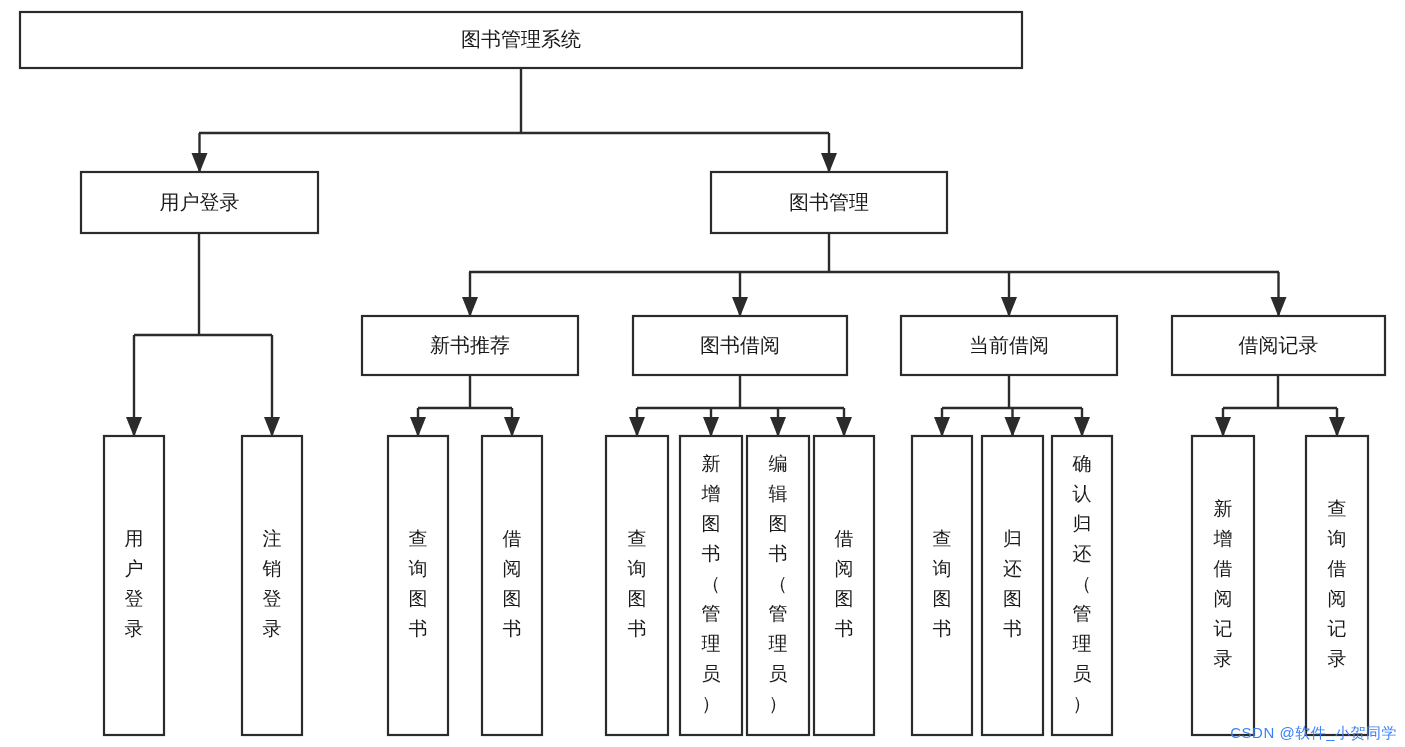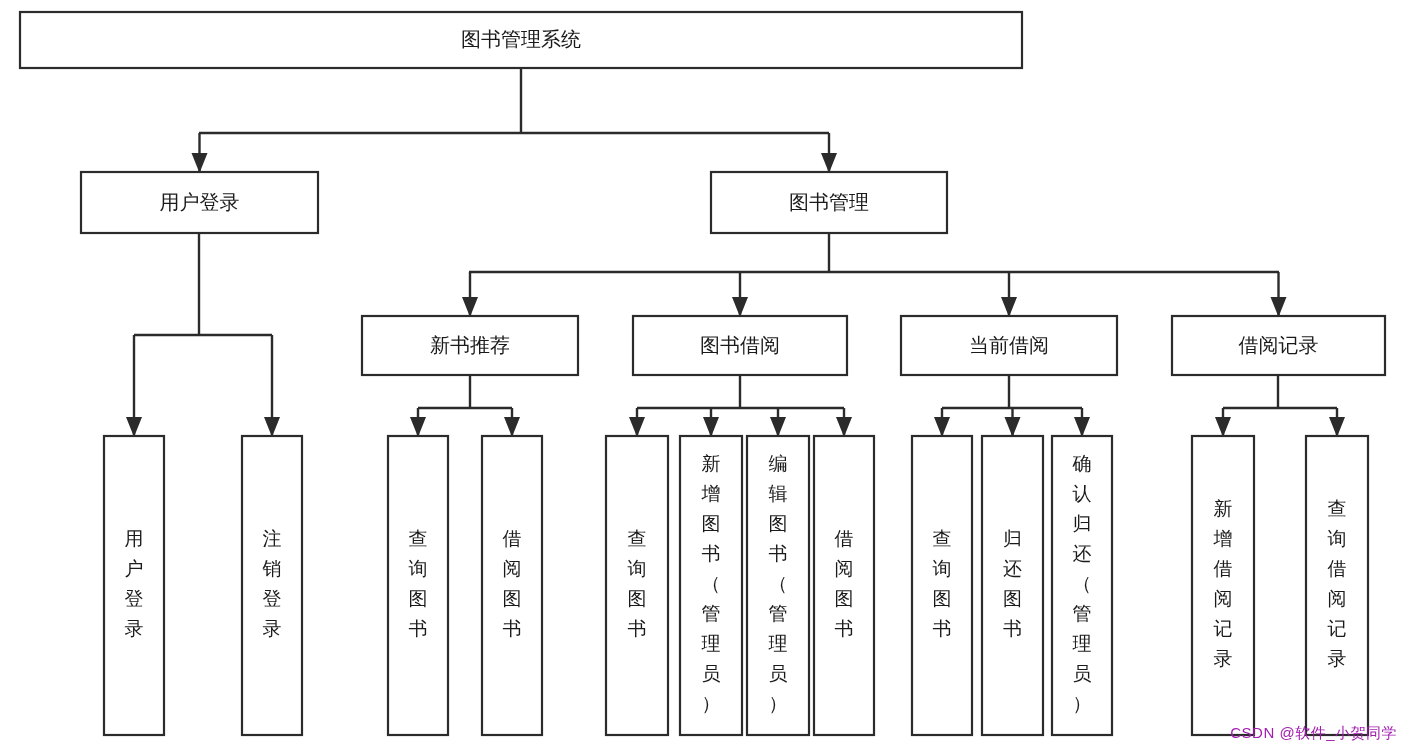--- a/index.html
+++ b/index.html
@@ -55,21 +55,21 @@
     fill: #1a1a1a;
     font-family: "Liberation Sans", "DejaVu Sans", sans-serif;
     font-size: 19px;
     text-anchor: middle;
     white-space: pre;
   }
   .watermark-text {
     position: absolute;
     right: 8px;
     bottom: 4px;
-    color: #a21caf;
+    color: #3b82f6;
     font-size: 15px;
     font-family: "Liberation Sans", "DejaVu Sans", sans-serif;
     letter-spacing: 0.5px;
     user-select: none;
     pointer-events: none;
   }
 </style>
 </head>
 <body>
 

